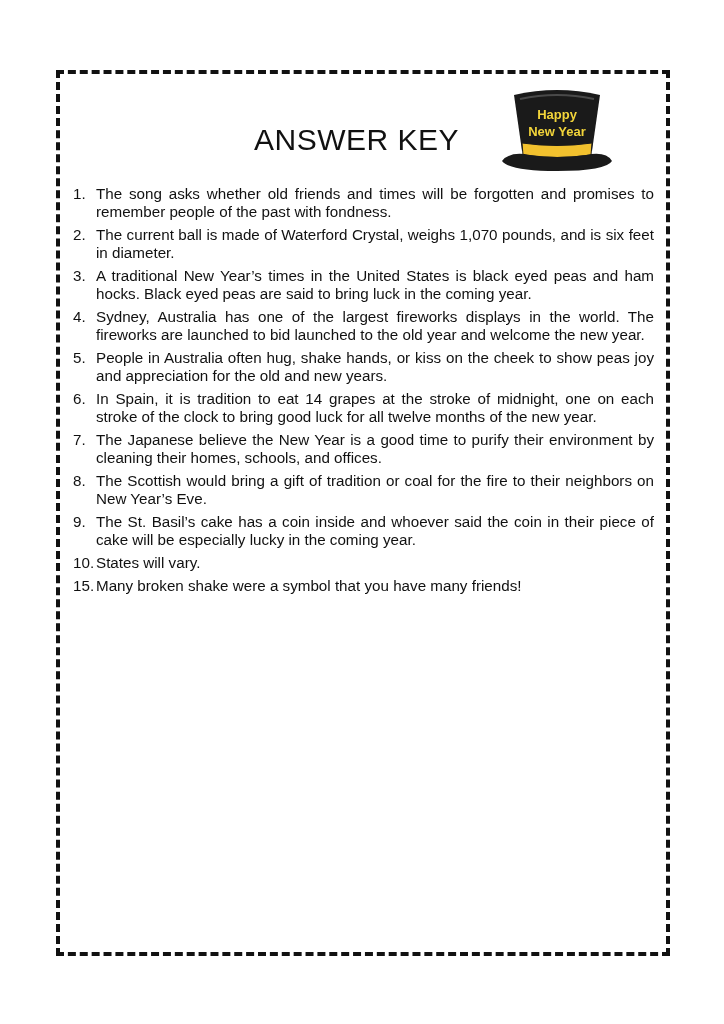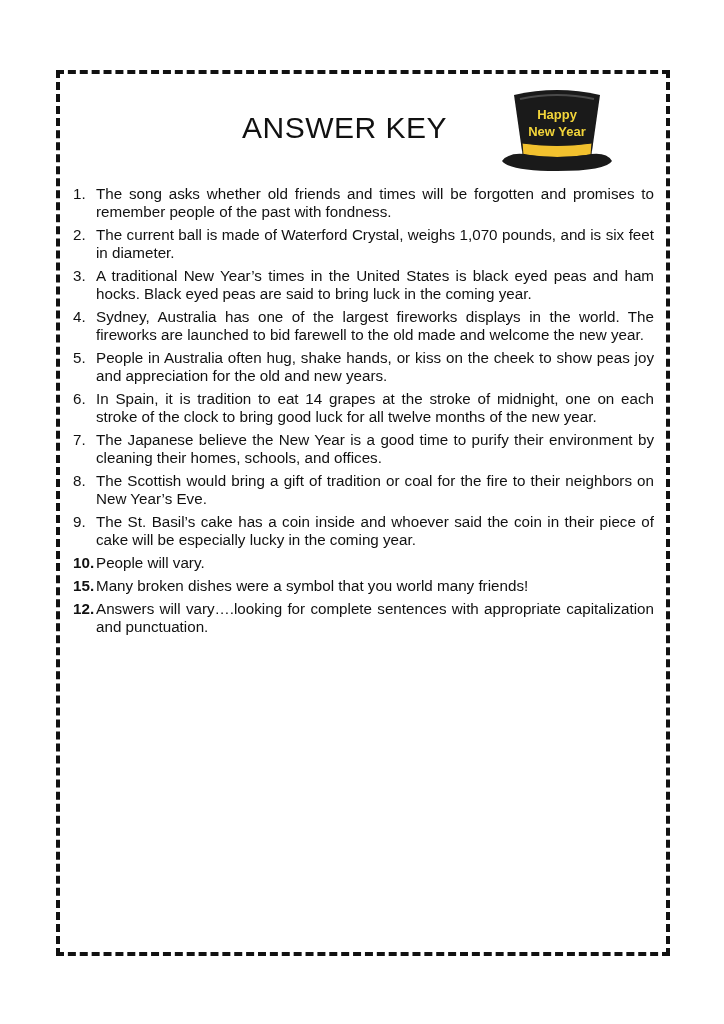--- a/index.html
+++ b/index.html
@@ -26,21 +26,21 @@
     }
     .title {
       position: absolute;
       left: 242px;
       top: 108px;
       width: 210px;
       font-size: 30px;
       letter-spacing: 0.5px;
       font-weight: normal;
       white-space: nowrap;
-      margin: 0;
+      margin: 12px;
       line-height: 40px;
     }
     .hat {
       position: absolute;
       left: 500px;
       top: 85px;
       width: 115px;
       height: 90px;
     }
     .answers {
@@ -60,21 +60,20 @@
       text-align: justify;
       margin-bottom: 4.6px;
     }
     .answer .num {
       position: absolute;
       left: 1px;
       top: 0;
     }
     .answer.two-digit .num {
       left: 1px;
-      font-weight: bold;
     }
   </style>
 </head>
 <body>
 
 <div class="page-border"></div>
 
 <h1 class="title">ANSWER KEY</h1>
 
 <svg class="hat" viewBox="0 0 115 90" xmlns="http://www.w3.org/2000/svg">
@@ -98,21 +97,21 @@
   <li class="answer">
     <span class="num">2.</span>
     <span>The current ball is made of Waterford Crystal, weighs 1,070 pounds, and is six feet in diameter.</span>
   </li>
   <li class="answer">
     <span class="num">3.</span>
     <span>A traditional New Year’s times in the United States is black eyed peas and ham hocks.  Black eyed peas are said to bring luck in the coming year.</span>
   </li>
   <li class="answer">
     <span class="num">4.</span>
-    <span>Sydney, Australia has one of the largest fireworks displays in the world.  The fireworks are launched to bid farewell to the old made and welcome the new year.</span>
+    <span>Sydney, Australia has one of the largest fireworks displays in the world.  The fireworks are launched to bid launched to the old year and welcome the new year.</span>
   </li>
   <li class="answer">
     <span class="num">5.</span>
     <span>People in Australia often hug, shake hands, or kiss on the cheek to show peas joy and appreciation for the old and new years.</span>
   </li>
   <li class="answer">
     <span class="num">6.</span>
     <span>In Spain, it is tradition to eat 14 grapes at the stroke of midnight, one on each stroke of the clock to bring good luck for all twelve months of the new year.</span>
   </li>
   <li class="answer">
@@ -122,23 +121,19 @@
   <li class="answer">
     <span class="num">8.</span>
     <span>The Scottish would bring a gift of tradition or coal for the fire to their neighbors on New Year’s Eve.</span>
   </li>
   <li class="answer">
     <span class="num">9.</span>
     <span>The St. Basil’s cake has a coin inside and whoever said the coin in their piece of cake will be especially lucky in the coming year.</span>
   </li>
   <li class="answer two-digit">
     <span class="num">10.</span>
-    <span>People will vary.</span>
+    <span>States will vary.</span>
   </li>
   <li class="answer two-digit">
     <span class="num">15.</span>
-    <span>Many broken dishes were a symbol that you world many friends!</span>
-  </li>
-  <li class="answer two-digit">
-    <span class="num">12.</span>
-    <span>Answers will vary….looking for complete sentences with appropriate capitalization and punctuation.</span>
+    <span>Many broken shake were a symbol that you have many friends!</span>
   </li>
 </ol>
 
 </body></html>

